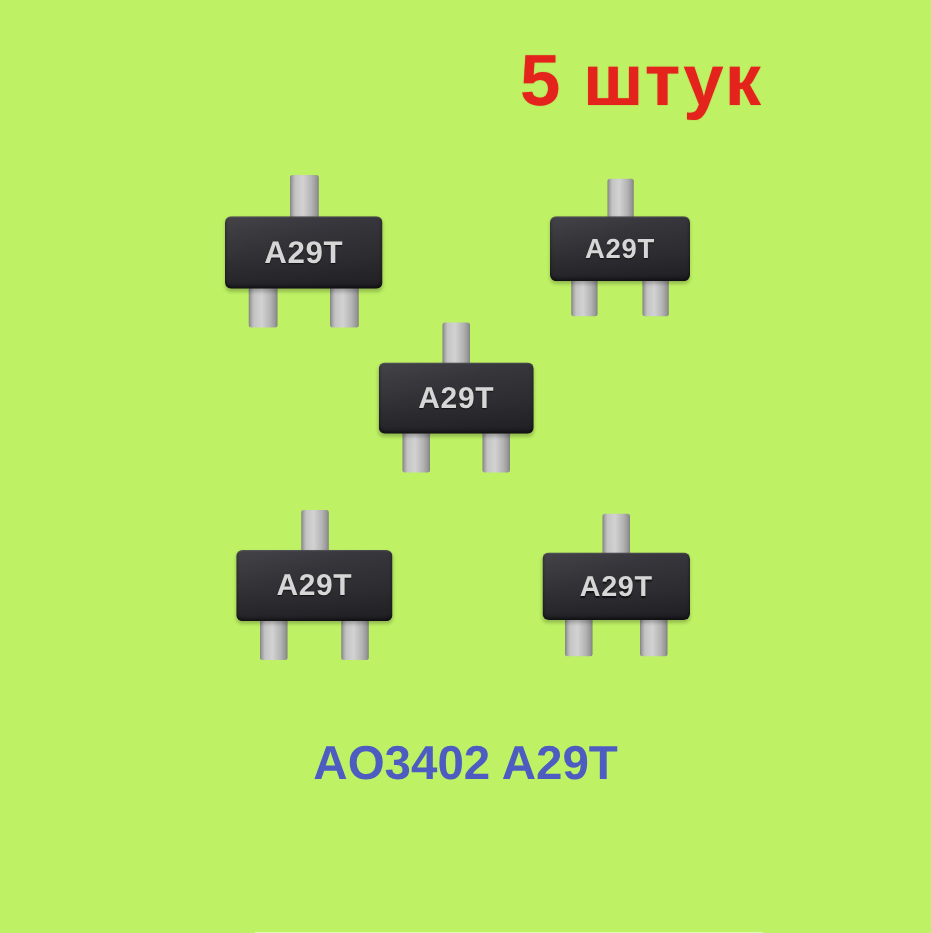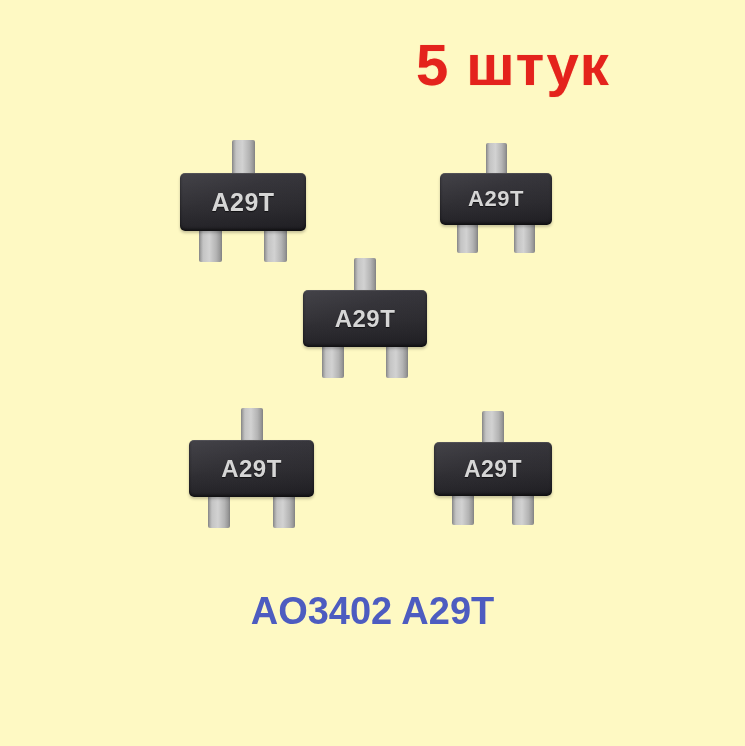--- a/index.html
+++ b/index.html
@@ -92,21 +92,21 @@
     line-height: 1;
     letter-spacing: 0.5px;
     user-select: none;
     text-shadow: 0 1px 1px rgba(0,0,0,0.65);
     text-align: center;
   }
 </style>
 </head>
 <body>
 
-<div id="product-image" style="background: #fef9c3;">
+<div id="product-image" style="background: #bef264;">
 
   <div class="qty-badge" style="color: rgb(228, 35, 28);">5 штук</div>
 
   <div id="components-layer">
       <div class="sot23" style="left: 180px; top: 140px; width: 126px; height: 122px;">
         <div class="pin top" style="width: 23px; height: 39px; left: 52px;"></div>
         <div class="pin bl" style="width: 23px; height: 37px; left: 19px; top: 85px;"></div>
         <div class="pin br" style="width: 23px; height: 37px; left: 84px; top: 85px;"></div>
         <div class="body" style="left: 0px; top: 33px; width: 126px; height: 58px;">
           <span class="marking" style="font-size: 25px; color: rgb(214, 214, 214);">A29T</span>

